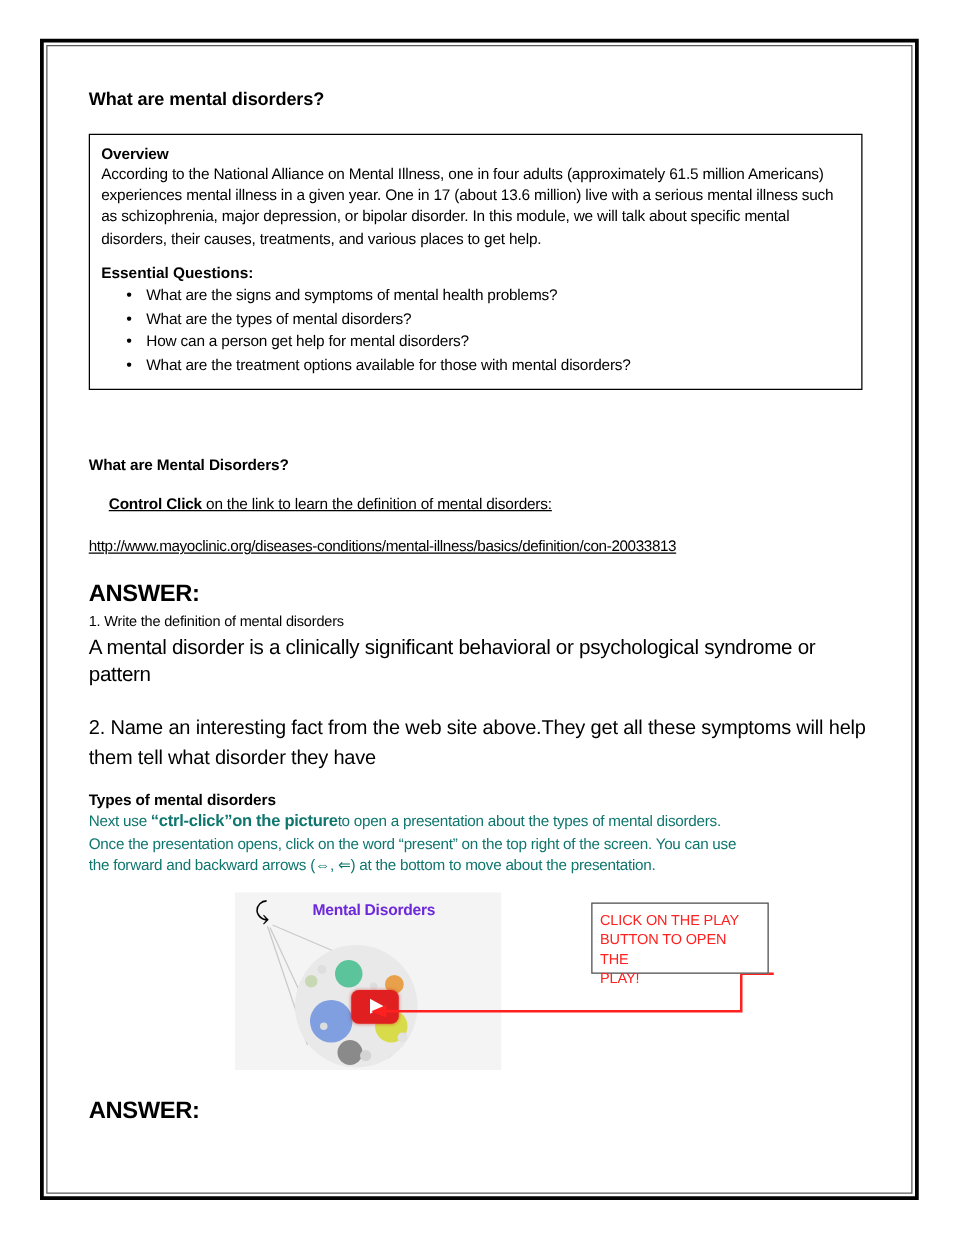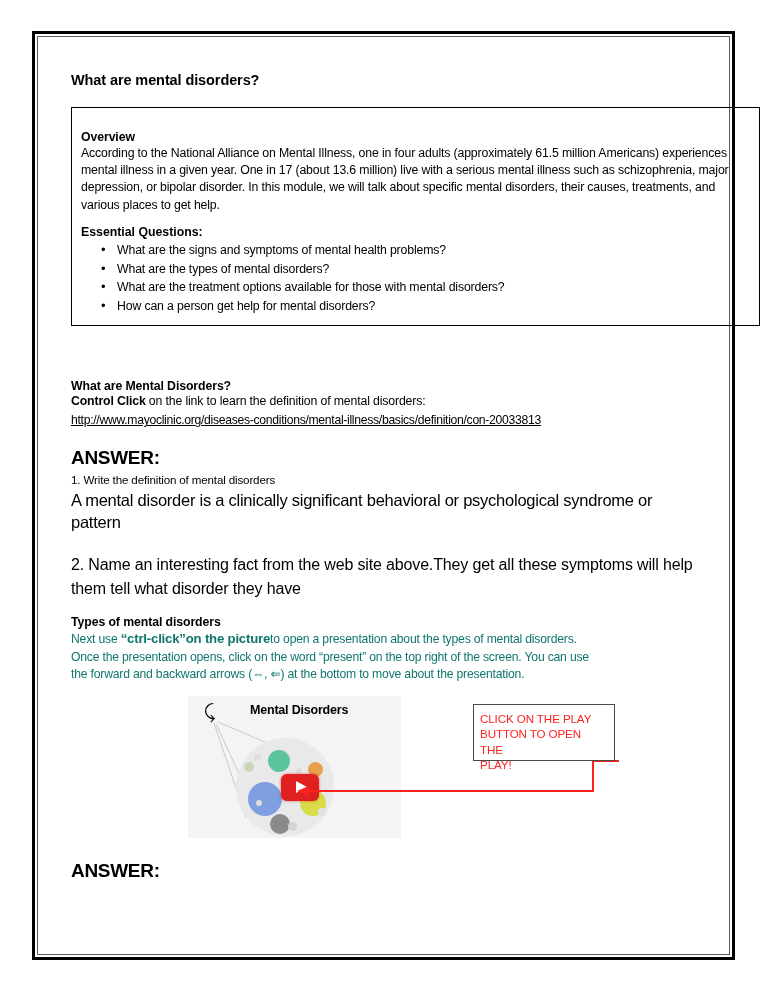--- a/index.html
+++ b/index.html
@@ -48,22 +48,22 @@
   .doc-title {
     font-size: 14.5px;
     font-weight: bold;
     letter-spacing: -0.1px;
     margin: 0 0 19px 0;
   }
 
   .overview-box {
     border: 1.5px solid #000000;
     box-sizing: border-box;
-    padding: 22px 9px 9px 9px;
-    width: 689px;
+    padding: 8px 9px 9px 9px;
+    width: 619px;
   }
   .ov-heading {
     font-size: 12.3px;
     font-weight: bold;
     margin: 0 0 1px 0;
     letter-spacing: -0.1px;
   }
   .ov-para {
     font-size: 12.3px;
     line-height: 1.40;
@@ -98,23 +98,24 @@
   .gap-big { height: 53px; }
 
   .sec-head {
     font-size: 12.3px;
     font-weight: bold;
     margin: 0;
     letter-spacing: -0.1px;
   }
   .sec-line {
     font-size: 12.3px;
-    margin: 0;
+    margin: 16px;
     letter-spacing: -0.15px;
     line-height: 1.45;
+    text-decoration: underline;
   }
   .sec-line b { font-weight: bold; }
 
   .doc-link {
     display: inline-block;
     font-size: 12.2px;
     color: #000000;
     text-decoration: underline;
     letter-spacing: -0.3px;
     margin-top: 1px;
@@ -182,21 +183,21 @@
     height: 142px;
     background: #f4f4f5;
     overflow: hidden;
   }
   #thumb-title {
     position: absolute;
     left: 62px;
     top: 7px;
     font-size: 12.5px;
     font-weight: bold;
-    color: #000000;
+    color: #6d28d9;
     letter-spacing: -0.2px;
   }
   .arrow-glyph {
     position: absolute;
     left: 16px;
     top: 6px;
     font-size: 19px;
     color: #000;
     line-height: 1;
     font-family: "DejaVu Sans", sans-serif;
@@ -280,22 +281,22 @@
 
     
     <div class="overview-box">
       <div class="ov-heading">Overview</div>
       <p class="ov-para">According to the National Alliance on Mental Illness, one in four adults (approximately 61.5 million Americans) experiences mental illness in a given year. One in 17 (about 13.6 million) live with a serious mental illness such as schizophrenia, major depression, or bipolar disorder.  In this module, we will talk about specific mental disorders, their causes, treatments, and various places to get help.</p>
       <div class="ov-spacer"></div>
       <div class="ov-eq">Essential Questions:</div>
       <ul class="eq-list">
         <li>What are the signs and symptoms of mental health problems?</li>
         <li>What are the types of mental disorders?</li>
+        <li>How can a person get help for mental disorders?</li>
         <li>What are the treatment options available for those with mental disorders?</li>
-        <li>How can a person get help for mental disorders?</li>
       </ul>
     </div>
 
     <div class="gap-big"></div>
 
     
     <div class="sec-head">What are Mental Disorders?</div>
     <p class="sec-line"><b>Control Click</b><span> on the link to learn the definition of mental disorders:</span></p>
     <a class="doc-link" href="#">http://www.mayoclinic.org/diseases-conditions/mental-illness/basics/definition/con-20033813</a>
 

